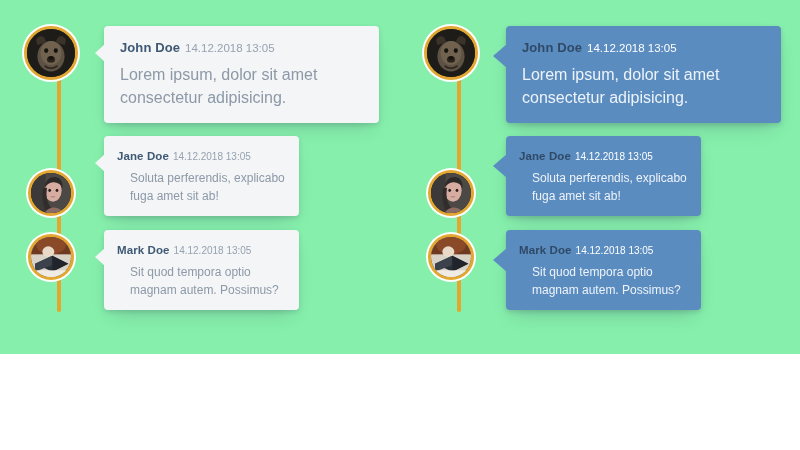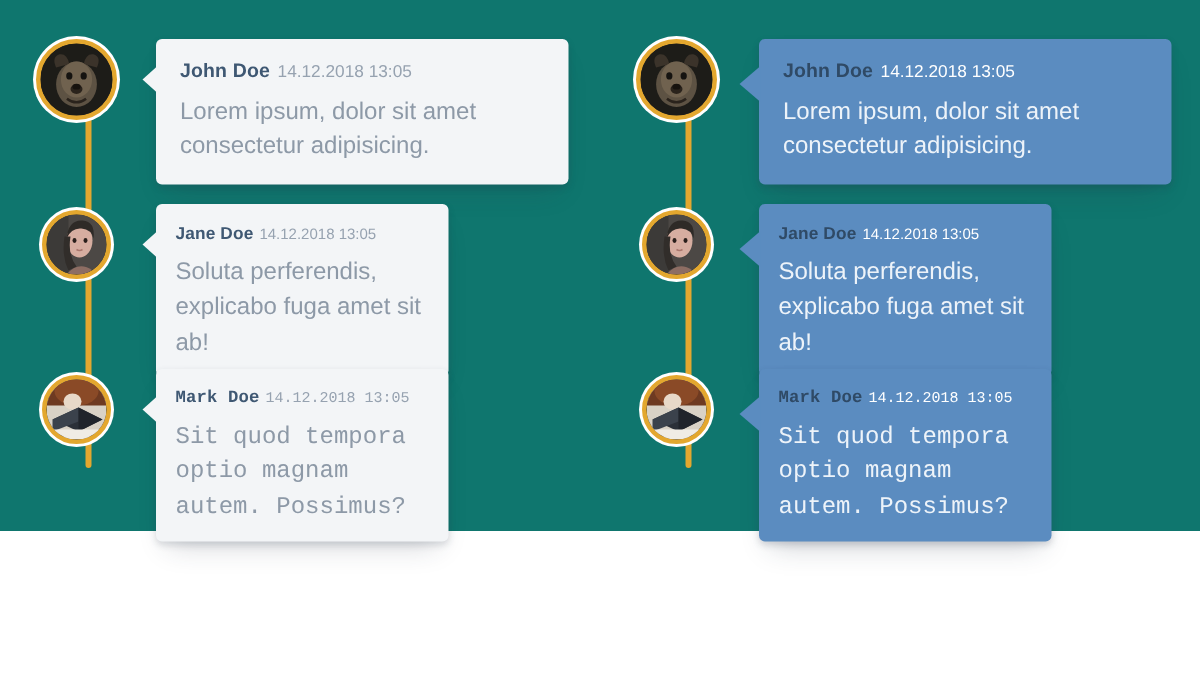--- a/index.html
+++ b/index.html
@@ -10,21 +10,21 @@
     overflow: hidden;
     background: #ffffff;
     font-family: "Liberation Sans", sans-serif;
     -webkit-font-smoothing: antialiased;
   }
 
   .stage {
     position: relative;
     width: 800px;
     height: 354px;
-    background: #0f766e;
+    background: #86efac;
   }
 
   
   .timeline {
     position: absolute;
     top: 0;
   }
   .timeline.light { left: 24px;  width: 370px; }
   .timeline.dark  { left: 424px; width: 370px; }
 
@@ -42,22 +42,22 @@
 
   
   .entry {
     position: absolute;
     left: 0;
     display: flex;
     align-items: flex-start;
   }
 
   .entry.e1 { top: 26px; }
-  .entry.e2 { top: 136px; }
-  .entry.e3 { top: 246px; font-family: Liberation Mono, monospace; }
+  .entry.e2 { top: 136px; align-items: flex-end; }
+  .entry.e3 { top: 230px; }
 
   
   .avatar-wrap {
     position: relative;
     z-index: 3;
     flex: 0 0 auto;
   }
   .avatar {
     width: 54px;
     height: 54px;
@@ -130,21 +130,21 @@
   .light .date { color: #96a2b0; }
   .dark  .date { color: #ffffff; }
 
   .body { font-size: 16px; line-height: 1.45; }
   .light .body { color: #8d99a7; }
   .dark  .body { color: #edf3f9; }
 
   
   .e2 .name, .e3 .name { font-size: 11.5px; }
   .e2 .date, .e3 .date { font-size: 10px; margin-left: 4px; }
-  .e2 .body, .e3 .body { font-size: 16px; }
+  .e2 .body, .e3 .body { font-size: 12px; margin-left: 13px; }
   .e2 .head, .e3 .head { margin-bottom: 6px; }
   .e2 .bubble, .e3 .bubble { padding: 9px 13px 11px 13px; }
 </style>
 </head>
 <body>
 
 <div class="stage">
 
   <div class="timeline light">
 

